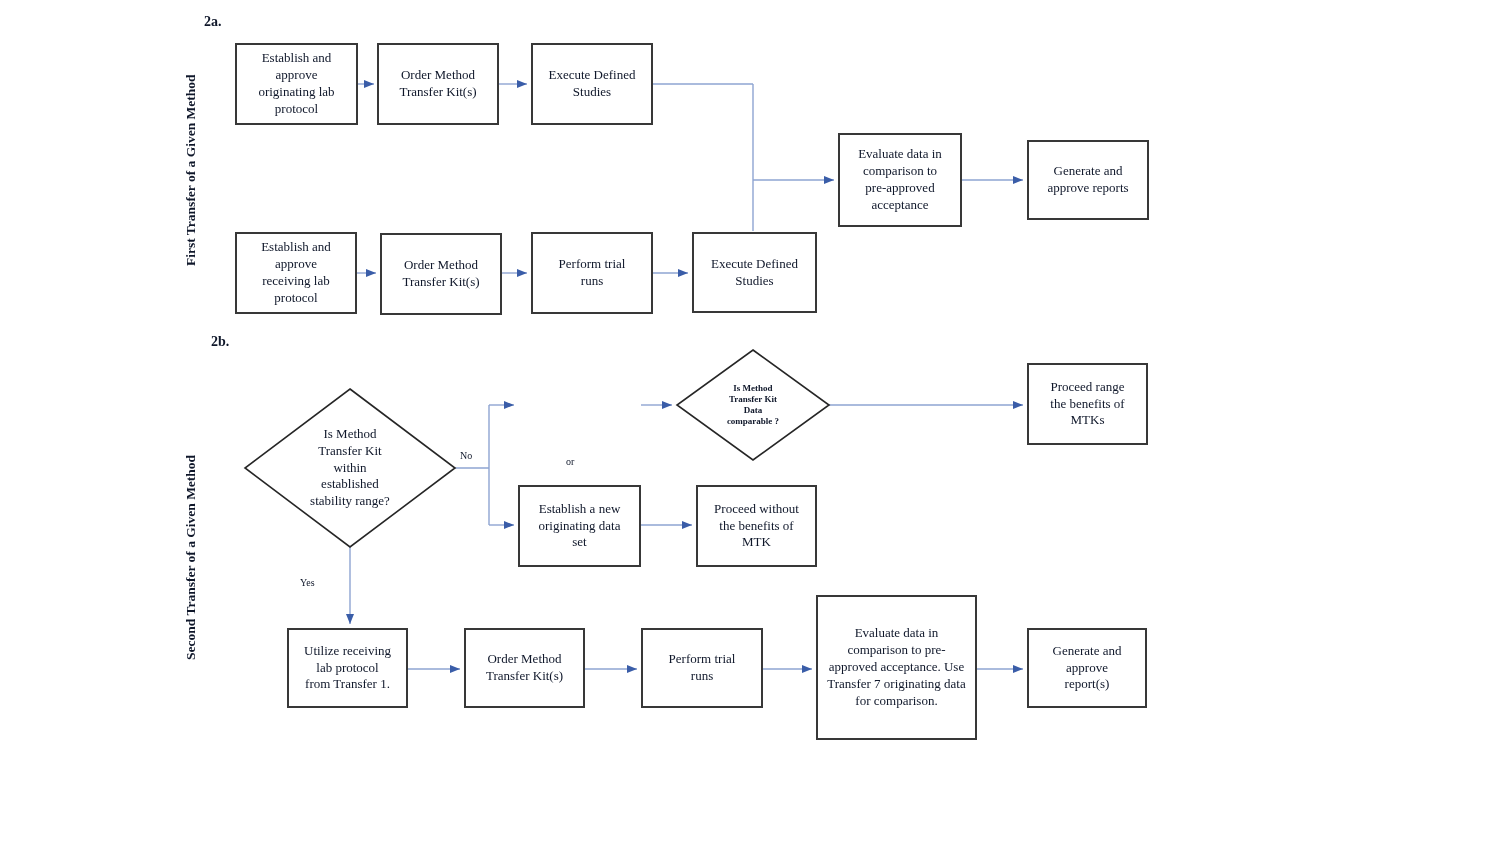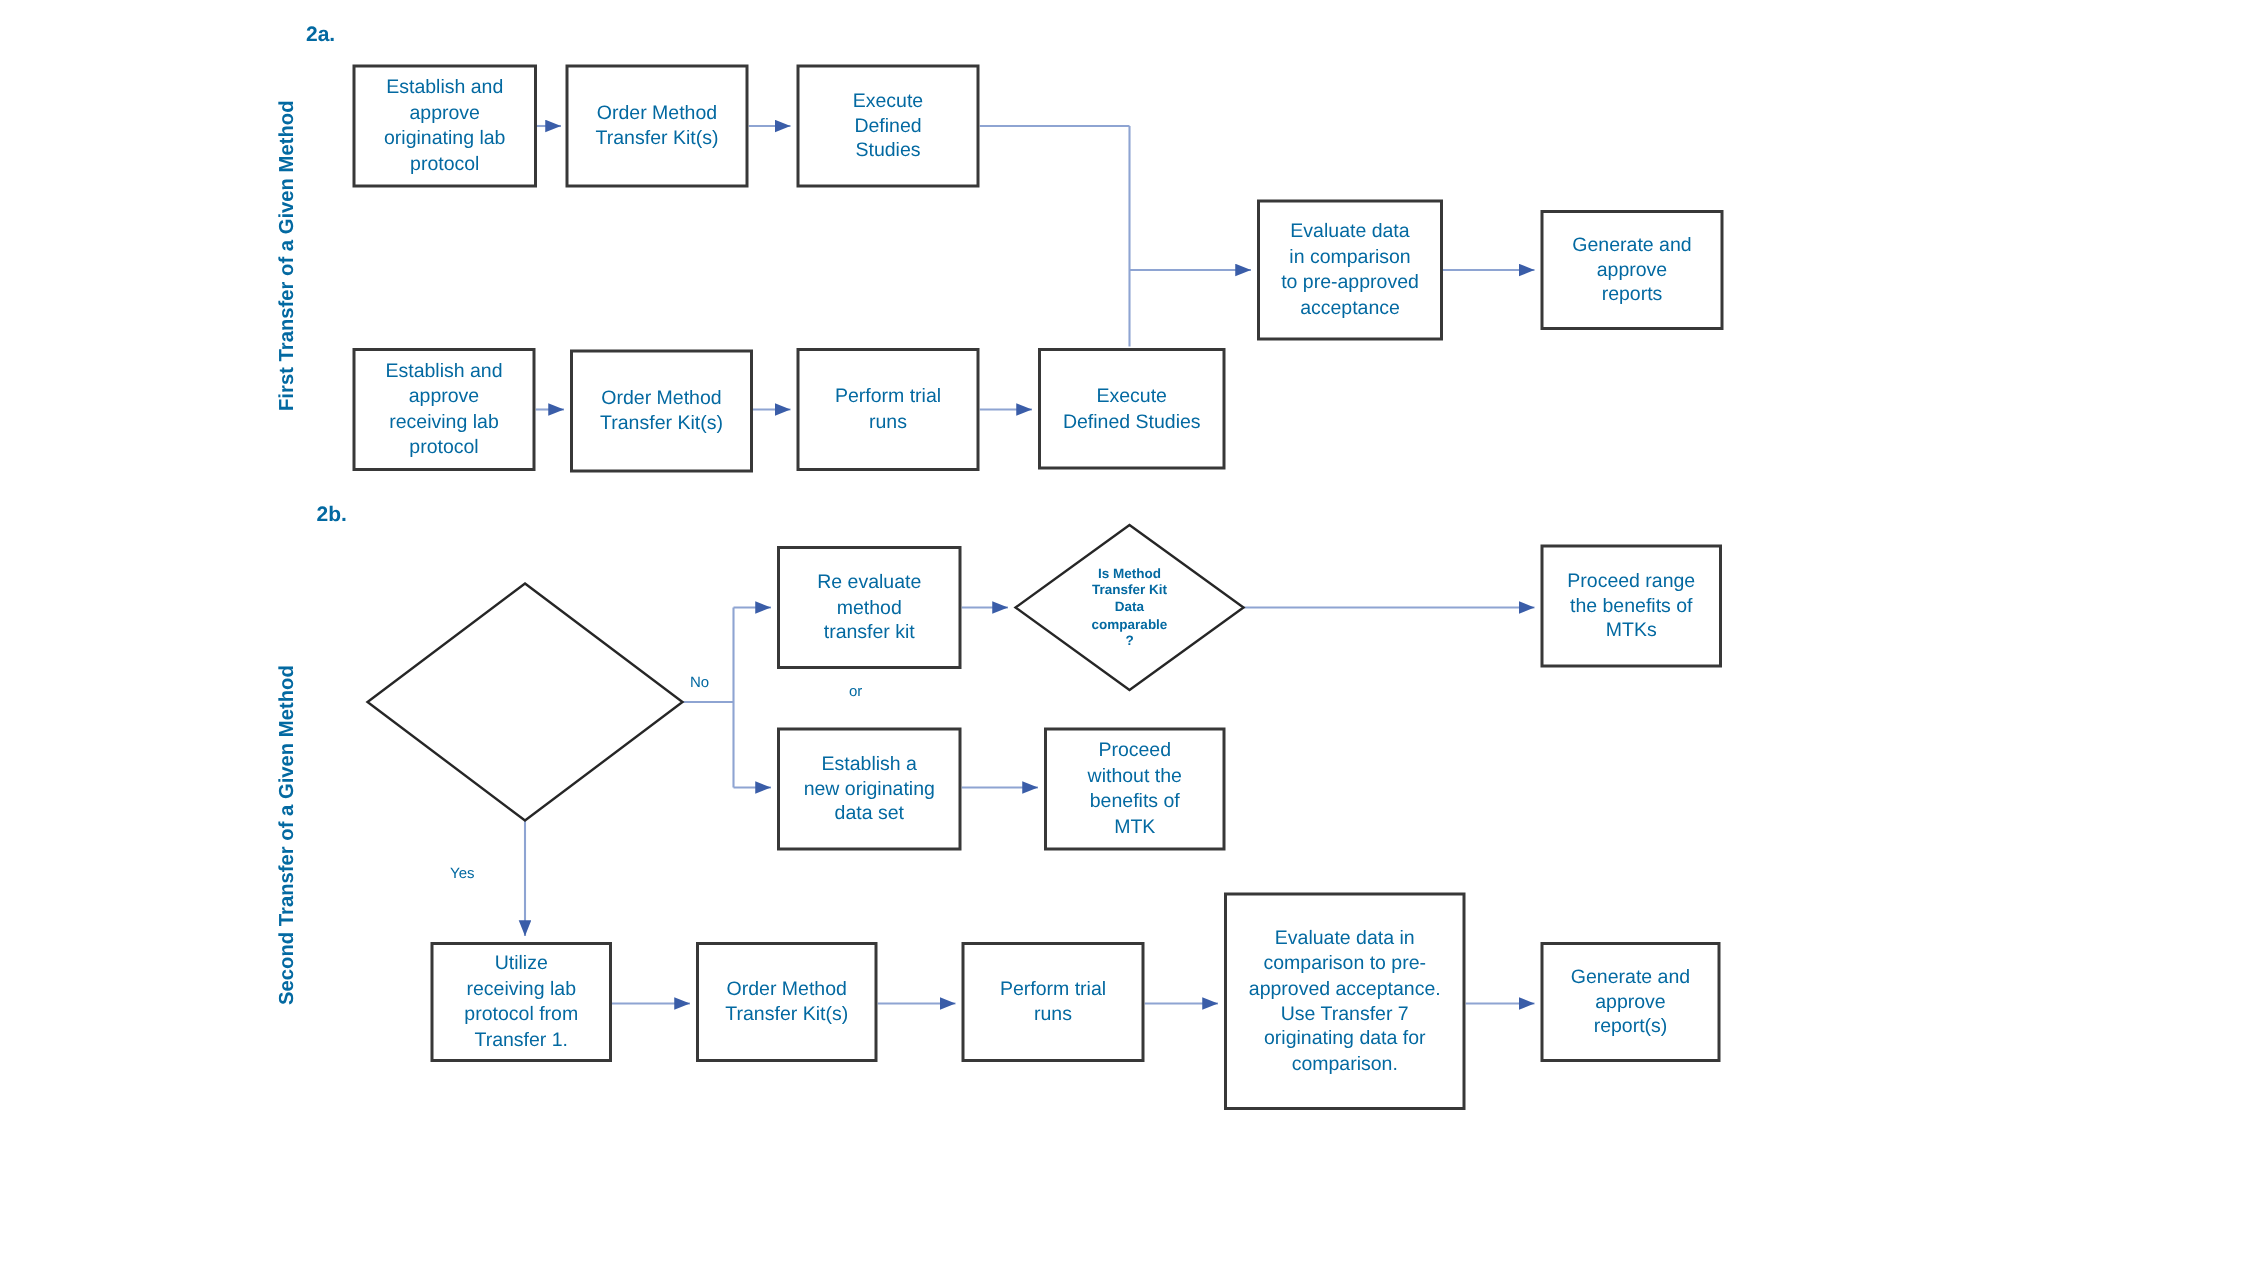--- a/index.html
+++ b/index.html
@@ -1,18 +1,18 @@
 <!DOCTYPE html>
 <html><head>
 <meta charset="utf-8">
 <style>
   html,body { margin:0; padding:0; background:#ffffff; }
   .stage {
     position:relative; width:1487px; height:848px; background:#ffffff;
-    font-family:Liberation Sans, sans-serif; color:#0369a1; overflow:hidden;
+    font-family:Liberation Serif, serif; color:#0f172a; overflow:hidden;
   }
   svg.connectors { position:absolute; left:0; top:0; width:1507px; height:848px; }
   .box {
     position:absolute; box-sizing:border-box; background:#ffffff;
     border:2px solid #383838; display:flex; align-items:center; justify-content:center;
     text-align:center; font-size:13px; line-height:1.3; padding:2px 14px;
   }
   .box.wide { padding:2px 6px; }
   .diamond-label {
     position:absolute; display:flex; align-items:center; justify-content:center;
@@ -78,27 +78,27 @@
   <div class="box" style="left:235px; top:43px;  width:123px; height:82px;">Establish and approve originating lab protocol</div>
   <div class="box" style="left:377px; top:43px;  width:122px; height:82px;">Order Method Transfer Kit(s)</div>
   <div class="box" style="left:531px; top:43px;  width:122px; height:82px;">Execute Defined Studies</div>
   <div class="box" style="left:838px; top:133px; width:124px; height:94px;">Evaluate data in comparison to pre-approved acceptance</div>
   <div class="box" style="left:1027px; top:140px; width:122px; height:80px;">Generate and approve reports</div>
   <div class="box" style="left:235px; top:232px; width:122px; height:82px;">Establish and approve receiving lab protocol</div>
   <div class="box" style="left:380px; top:233px; width:122px; height:82px;">Order Method Transfer Kit(s)</div>
   <div class="box" style="left:531px; top:232px; width:122px; height:82px;">Perform trial runs</div>
   <div class="box" style="left:692px; top:232px; width:125px; height:81px;">Execute Defined Studies</div>
 
+  <div class="diamond-label" style="left:305px; top:410px; width:90px; height:116px;">Is Method Transfer Kit within established stability range?</div>
   <div class="diamond-label small" style="left:726px; top:372px; width:54px; height:66px;">Is Method Transfer Kit Data comparable ?</div>
 
   <div class="lbl" style="left:460px; top:450px;">No</div>
   <div class="lbl" style="left:300px; top:577px;">Yes</div>
   <div class="lbl" style="left:566px; top:456px;">or</div>
 
-  <div class="box" style="left:518px; top:364px; width:123px; height:82px;">Re evaluate method transfer kit</div>
   <div class="box" style="left:1027px; top:363px; width:121px; height:82px;">Proceed range the benefits of MTKs</div>
   <div class="box" style="left:518px; top:485px; width:123px; height:82px;">Establish a new originating data set</div>
   <div class="box" style="left:696px; top:485px; width:121px; height:82px;">Proceed without the benefits of MTK</div>
   <div class="box" style="left:287px; top:628px; width:121px; height:80px;">Utilize receiving lab protocol from Transfer 1.</div>
   <div class="box" style="left:464px; top:628px; width:121px; height:80px;">Order Method Transfer Kit(s)</div>
   <div class="box" style="left:641px; top:628px; width:122px; height:80px;">Perform trial runs</div>
   <div class="box wide" style="left:816px; top:595px; width:161px; height:145px;">Evaluate data in comparison to pre-approved acceptance.  Use Transfer 7 originating data for comparison.</div>
   <div class="box" style="left:1027px; top:628px; width:120px; height:80px;">Generate and approve report(s)</div>
 
 </div>

